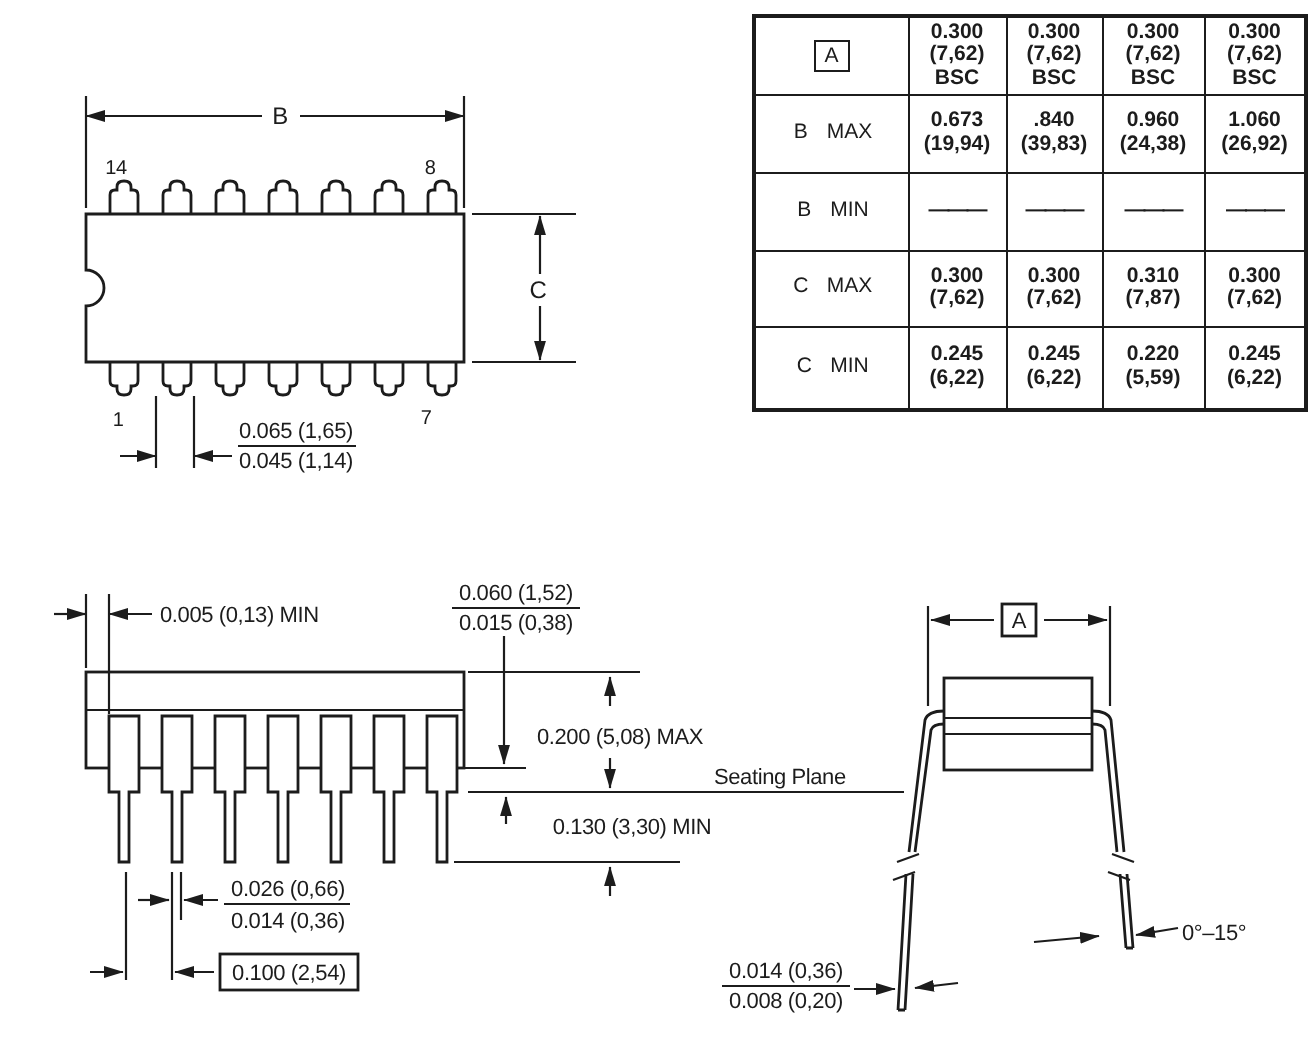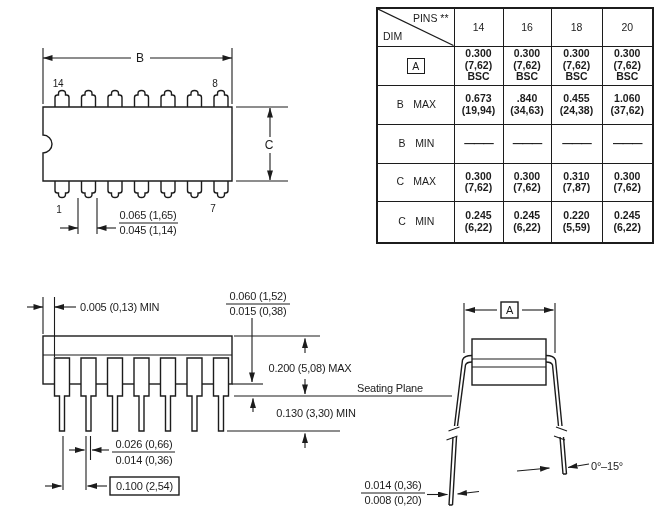--- a/index.html
+++ b/index.html
@@ -180,33 +180,20 @@
 
 <table class="dim-table">
   <colgroup>
     <col style="width:77px">
         <col style="width:49px">
         <col style="width:48px">
     <col style="width:51px">
         <col style="width:51px">
   </colgroup>
   <tbody>
-        <tr style="height:38px">
-    <td class="hdrcell">
-      <svg class="diag">
-        <line x1="0" y1="0" x2="100%" y2="100%" stroke="#1c1c1c" stroke-width="1.2"></line>
-      </svg>
-      <span class="pins-label">PINS **</span>
-      <span class="dim-label">DIM</span>
-    </td>
-    <td>14</td>
-    <td>16</td>
-    <td>18</td>
-    <td>20</td>
-  </tr>
   <tr style="height:39px">
     <td>
       <span class="boxedA">A</span>
     </td>
     <td class="valcell">0.300
 (7,62)
 BSC</td>
     <td class="valcell">0.300
 (7,62)
 BSC</td>
@@ -220,25 +207,25 @@
   <tr style="height:39px">
     <td>
       <div class="dimflex">
         <span class="letter">B</span>
         <span>MAX</span>
       </div>
     </td>
     <td class="valcell">0.673
 (19,94)</td>
     <td class="valcell">.840
-(34,63)</td>
-    <td class="valcell">0.455
+(39,83)</td>
+    <td class="valcell">0.960
 (24,38)</td>
     <td class="valcell">1.060
-(37,62)</td>
+(26,92)</td>
   </tr>
   <tr style="height:39px">
     <td>
       <div class="dimflex">
         <span class="letter">B</span>
         <span>MIN</span>
       </div>
     </td>
     <td class="valcell dashcell">———</td>
     <td class="valcell dashcell">———</td>

